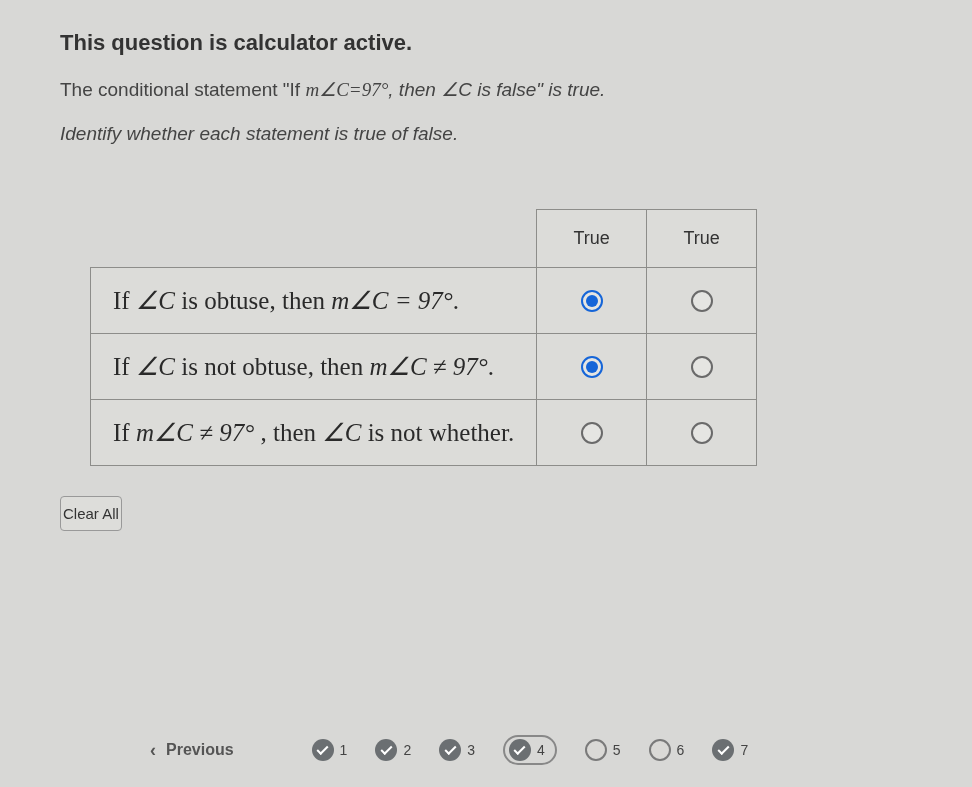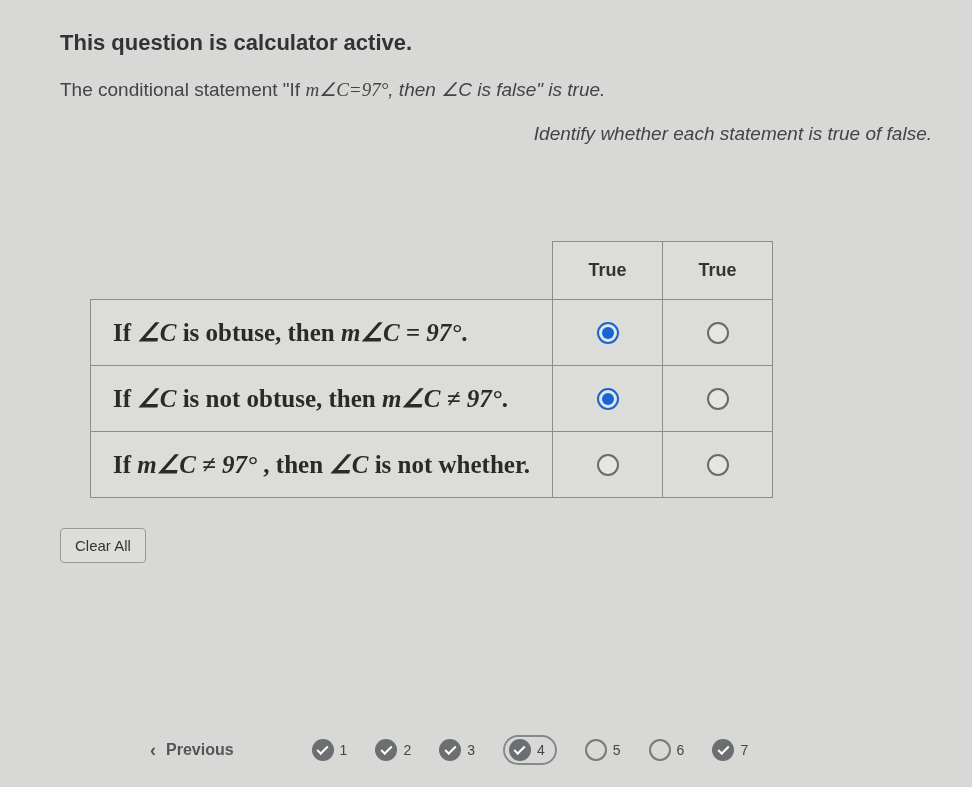--- a/index.html
+++ b/index.html
@@ -24,33 +24,32 @@
     .q-cond {
       font-size: 19px;
       color: #444;
       margin-bottom: 22px;
     }
     .q-cond i { font-style: italic; }
     .q-instr {
       font-size: 19px;
       font-style: italic;
       color: #444;
-      margin-bottom: 96px;
-      text-align: right;
+      margin-bottom: 64px;
     }
     .tbl {
       border-collapse: collapse;
       margin-left: 30px;
       margin-bottom: 30px;
     }
     .tbl th, .tbl td {
       border: 1px solid #8d8d8a;
       padding: 18px 22px;
       text-align: center;
-      font-weight: bold;
+      font-weight: normal;
       font-size: 18px;
       background: #dcdcd9;
     }
     .tbl .hdr-empty { border: none; background: transparent; }
     .tbl th.colhdr { min-width: 110px; color: #333; }
     .tbl td.stmt {
       text-align: left;
       font-family: "Times New Roman", serif;
       font-size: 25px;
       color: #2a2a2a;
@@ -74,21 +73,21 @@
       position: absolute;
       top: 3px; left: 3px; right: 3px; bottom: 3px;
       border-radius: 50%;
       background: #1565d8;
     }
     .clear-btn {
       margin-left: 0px;
       border: 1px solid #999;
       border-radius: 4px;
       background: #ddddda;
-      padding: 8px 14px;
+      padding: 8px 2px;
       font-size: 15px;
       color: #333;
       cursor: pointer;
     }
     .footer {
       position: absolute;
       bottom: 22px;
       left: 0; right: 0;
       padding: 0 30px 0 150px;
       display: flex;

